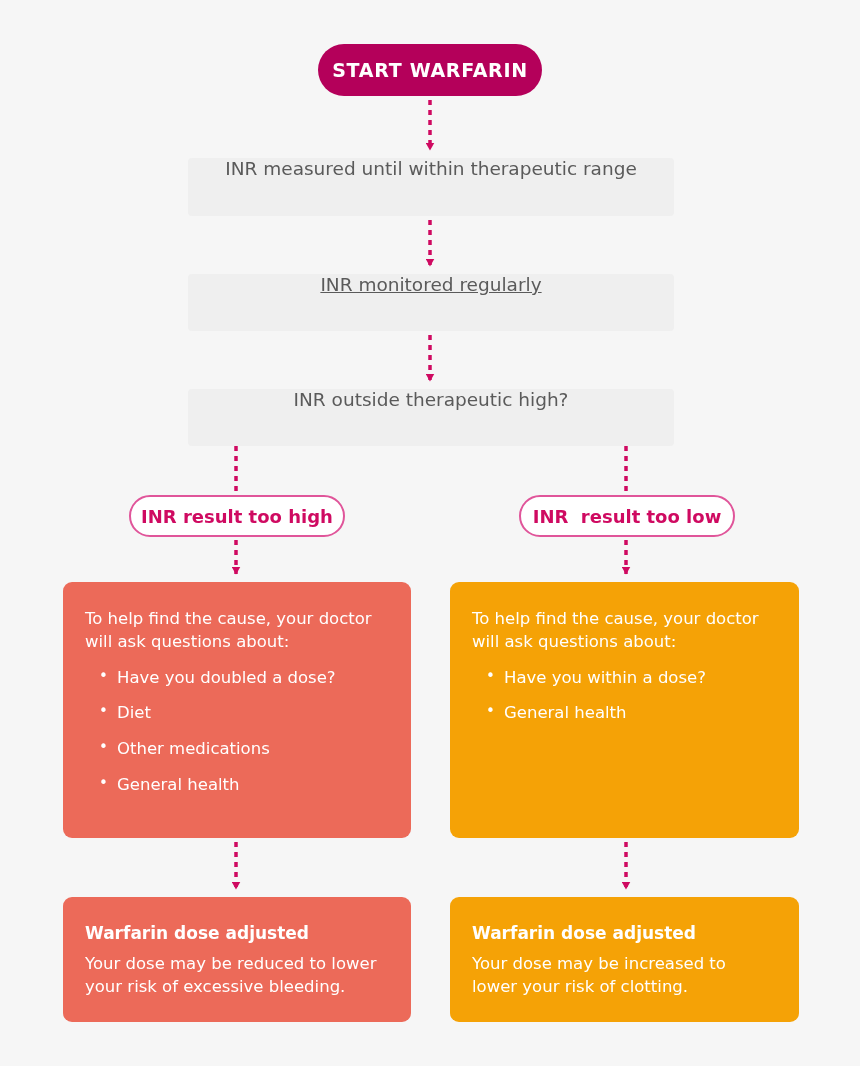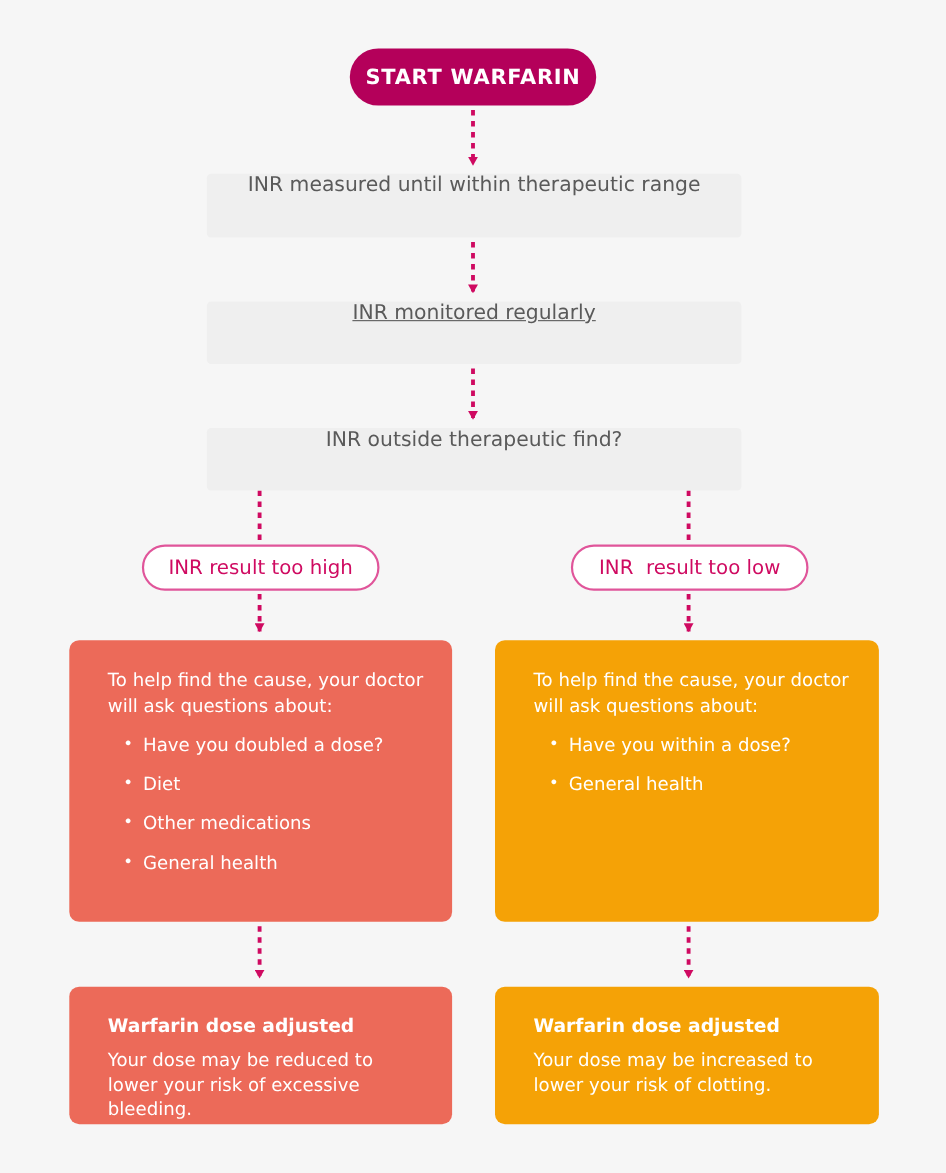--- a/index.html
+++ b/index.html
@@ -67,29 +67,29 @@
   
   .branch-pill {
     display: flex;
     align-items: center;
     justify-content: center;
     background: #ffffff;
     color: #cf0a61;
     border: 2px solid #e0559a;
     border-radius: 30px;
     font-size: 18px;
-    font-weight: normal;
+    font-weight: bold;
     white-space: pre;
   }
 
   
   .card {
     border-radius: 9px;
     color: #ffffff;
-    padding: 26px 24px 20px 35px;
+    padding: 26px 24px 20px 22px;
   }
   .card.red    { background: #ec6a59; }
   .card.orange { background: #f5a206; }
 
   .card-intro {
     font-size: 16.5px;
     line-height: 1.38;
     margin: 0 0 14px 0;
     max-width: 300px;
   }
@@ -178,21 +178,21 @@
 
   <div id="box-inr-measured" class="node process-box">
     <span>INR measured until within therapeutic range</span>
   </div>
 
   <div id="box-inr-monitored" class="node process-box">
     <span>INR monitored regularly</span>
   </div>
 
   <div id="box-inr-outside" class="node process-box">
-    <span>INR outside therapeutic find?</span>
+    <span>INR outside therapeutic high?</span>
   </div>
 
   <div id="pill-too-high" class="node branch-pill">
     <span>INR result too high</span>
   </div>
 
   <div id="pill-too-low" class="node branch-pill">
     <span>INR  result too low</span>
   </div>
 

